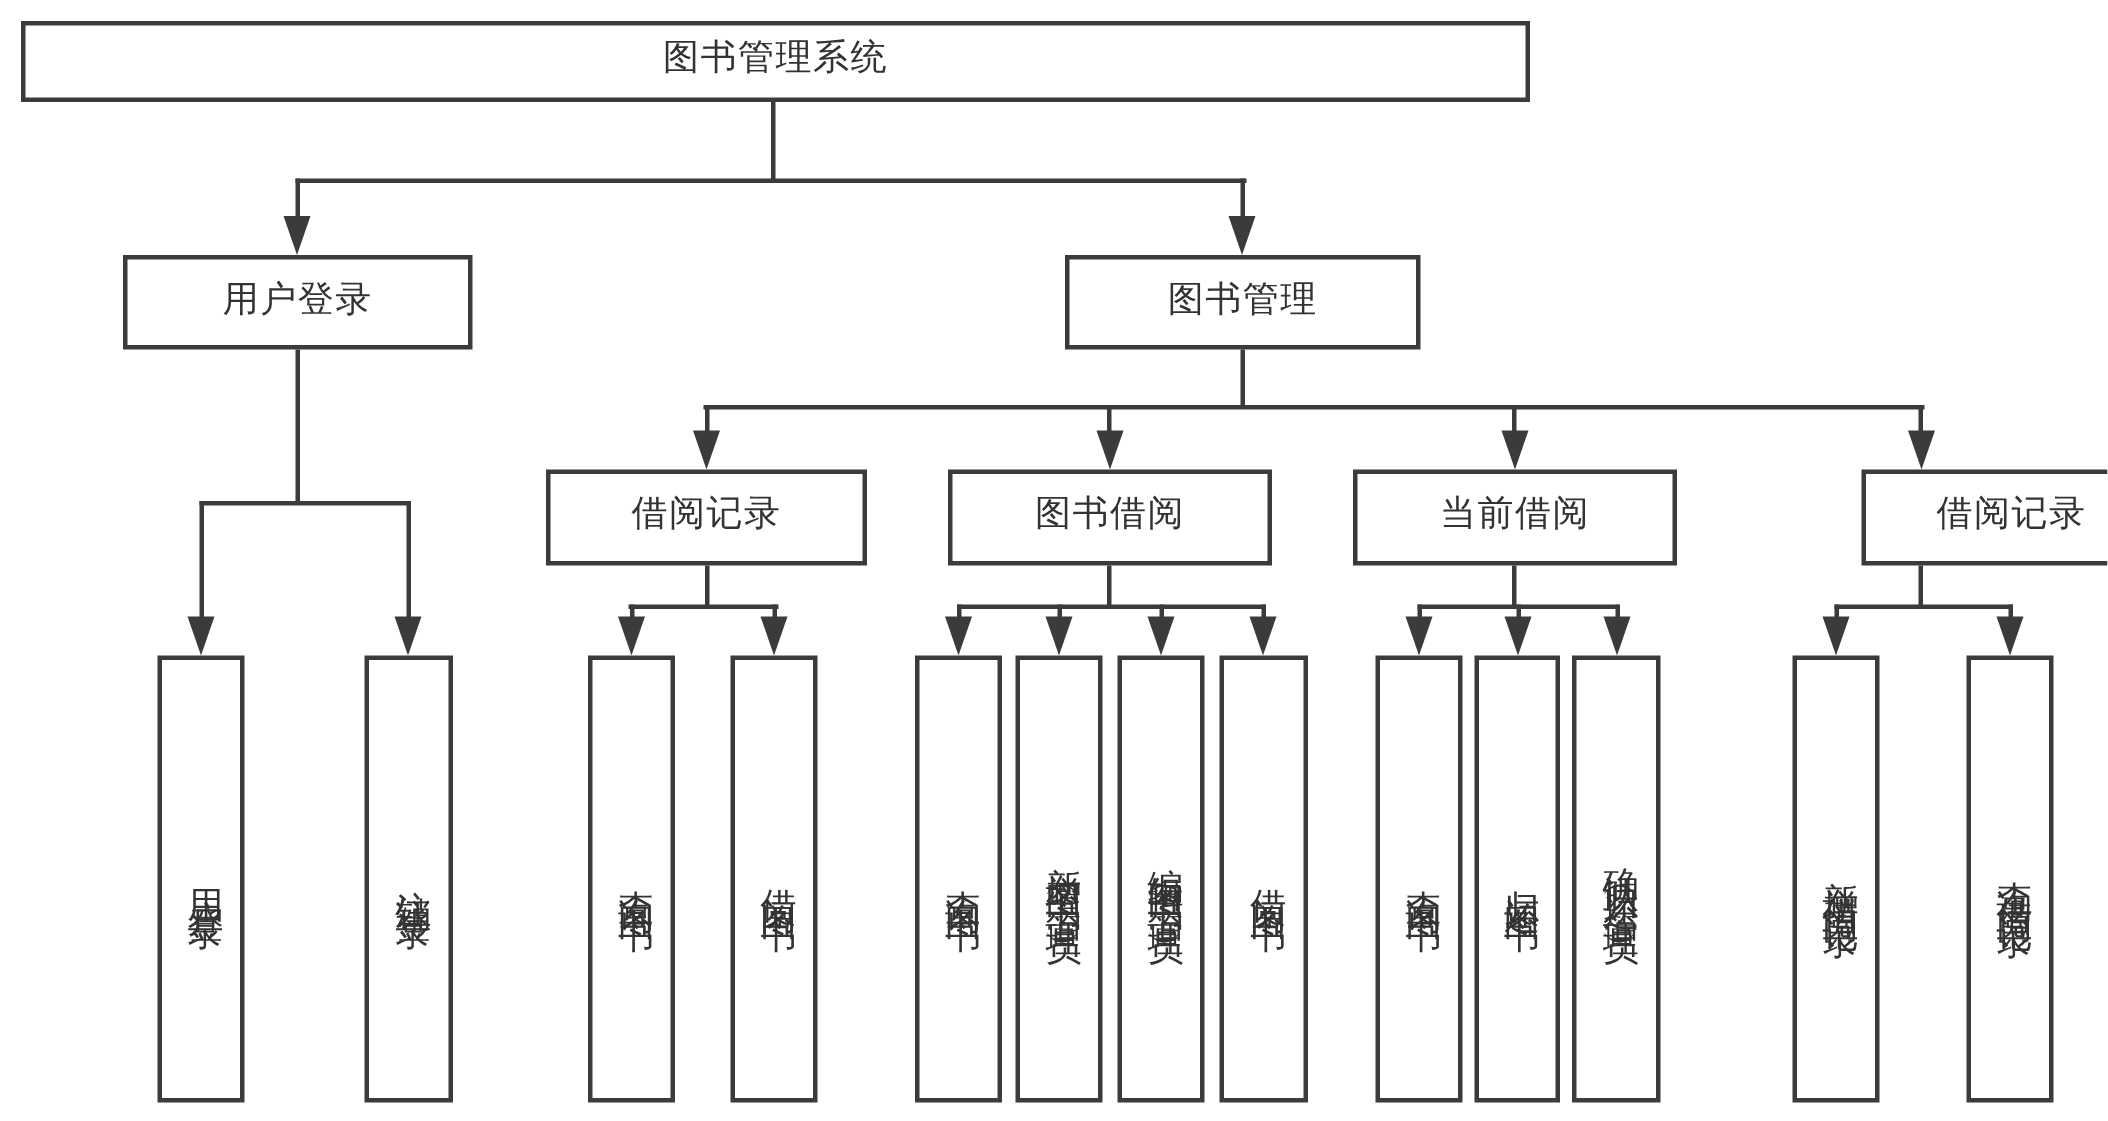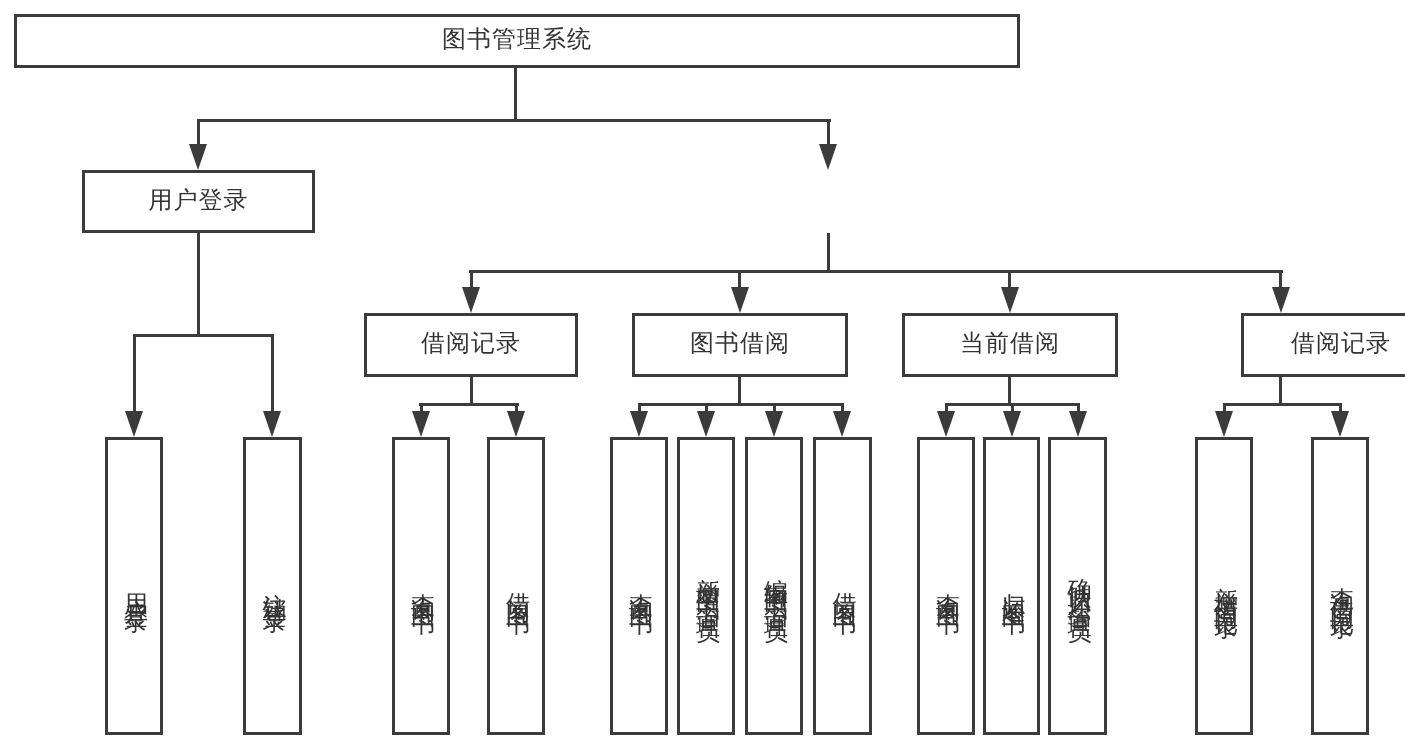--- a/index.html
+++ b/index.html
@@ -71,20 +71,23 @@
 
   <div class="line" style="left:514px;top:68px;width:3px;height:53px"></div>
   <div class="line" style="left:197px;top:119px;width:634px;height:3px"></div>
   <div class="line" style="left:197px;top:119px;width:3px;height:31px"></div>
   <div class="arrow" style="left:189px;top:144px"></div>
   <div class="line" style="left:827px;top:119px;width:3px;height:31px"></div>
   <div class="arrow" style="left:819px;top:144px"></div>
 
   <div class="box" style="left:82px;top:170px;width:233px;height:63px">
     <span class="label">用户登录</span>
+  </div>
+  <div class="box" style="left:710px;top:170px;width:237px;height:63px">
+    <span class="label">图书管理</span>
   </div>
 
   <div class="line" style="left:197px;top:233px;width:3px;height:103px"></div>
   <div class="line" style="left:133px;top:334px;width:141px;height:3px"></div>
   <div class="line" style="left:133px;top:334px;width:3px;height:80px"></div>
   <div class="arrow" style="left:125px;top:411px"></div>
   <div class="line" style="left:271px;top:334px;width:3px;height:80px"></div>
   <div class="arrow" style="left:263px;top:411px"></div>
 
   <div class="line" style="left:827px;top:233px;width:3px;height:39px"></div>

